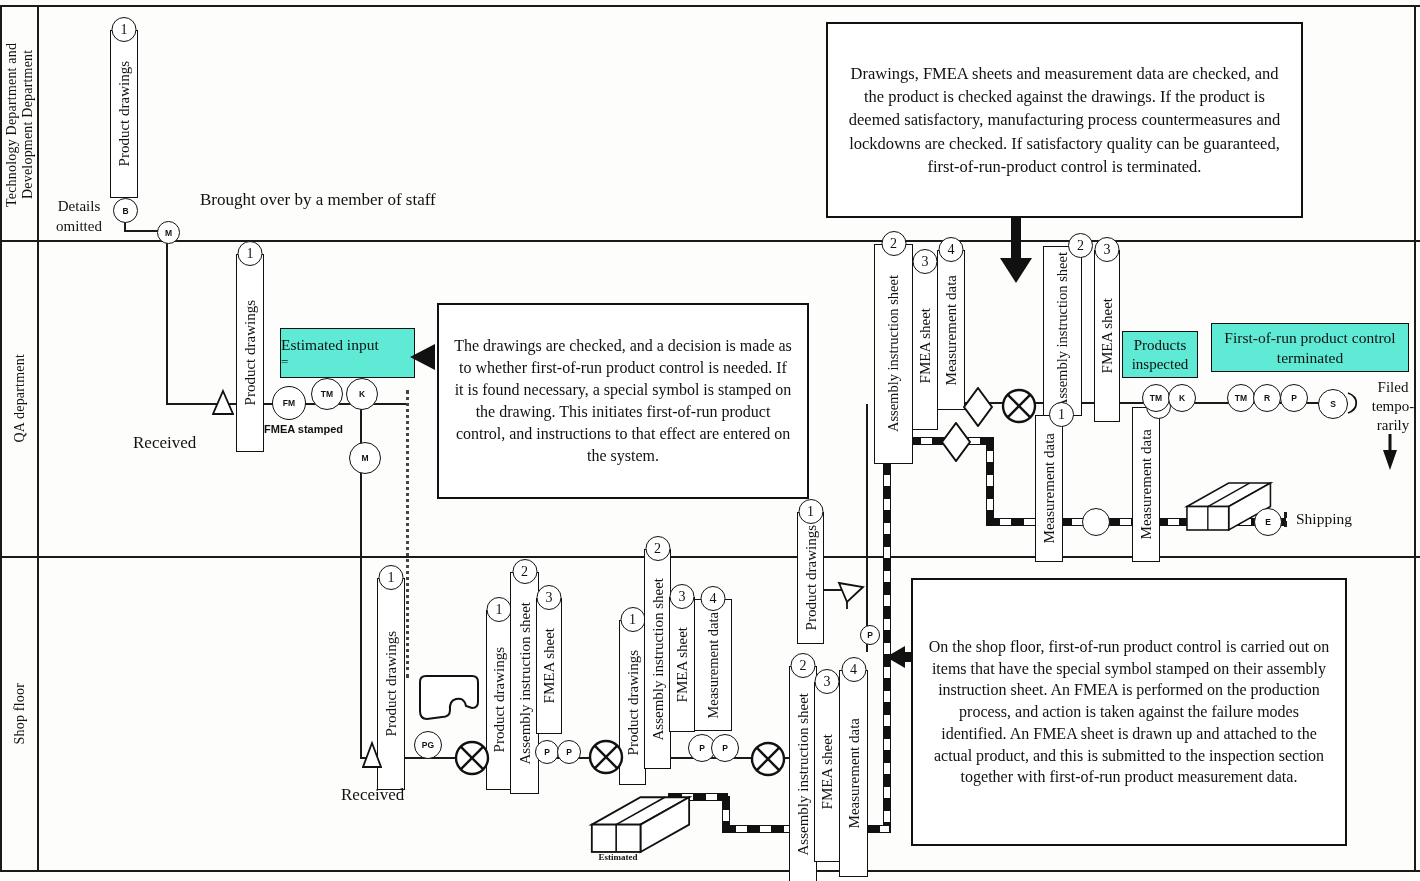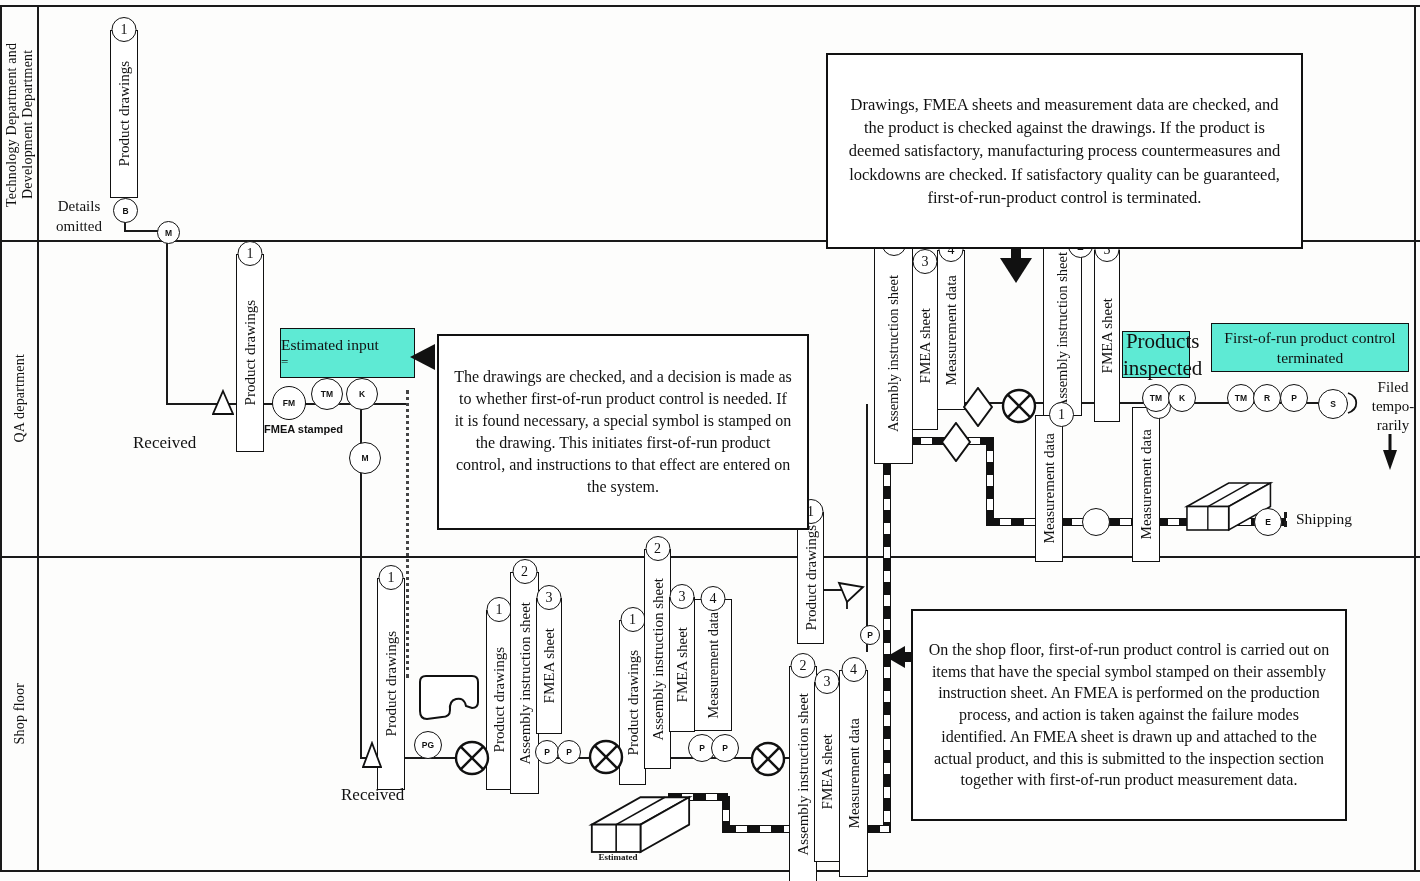--- a/index.html
+++ b/index.html
@@ -21,21 +21,21 @@
   .tag.wide .tlabel{font-size:14.5px;line-height:17px;}
   .badge{position:absolute;top:-14px;left:50%;transform:translateX(-50%);width:23px;height:23px;
        border-radius:50%;border:1.6px solid #111;background:#fff;display:flex;align-items:center;
        justify-content:center;font-size:14px;z-index:7;}
   .badge-r .badge{left:auto;right:-12px;transform:none;}
   .stamp{position:absolute;border-radius:50%;border:1.7px solid #111;background:#fff;z-index:6;
        display:flex;align-items:center;justify-content:center;font-weight:bold;font-size:8.5px;
        font-family:"Liberation Sans","DejaVu Sans",sans-serif;}
   .sym{position:absolute;z-index:4;}
   .tbox{position:absolute;border:2px solid #111;background:#fff;z-index:8;display:flex;
-       align-items:center;justify-content:center;text-align:center;padding:6px 14px;box-sizing:border-box;margin-top:31px;}
+       align-items:center;justify-content:center;text-align:center;padding:6px 14px;box-sizing:border-box;}
   .note{position:absolute;z-index:6;}
   .small-box{position:absolute;border:1.7px solid #111;background:#5eead4;z-index:6;display:flex;
        flex-direction:column;align-items:flex-start;justify-content:center;text-align:center;box-sizing:border-box;}
 </style>
 </head>
 <body>
 
 <div class="canvas">
 
   <div class="ln" style="left:0;top:5px;width:1420px;height:2px"></div>
@@ -263,35 +263,36 @@
       <rect x="6.5" y="0" width="3" height="18" fill="#111"></rect>
       <polygon points="1,16 15,16 8,36" fill="#111"></polygon>
     </svg>
 
   <div class="tbox" style="left:826px;top:22px;width:477px;height:196px;font-size:16.5px;line-height:1.4">
     <span>Drawings, FMEA sheets and measurement data are checked, and the product is checked against the drawings.  If the product is deemed satisfactory, manufacturing process countermeasures and lockdowns are checked.  If satisfactory quality can be guaranteed, first-of-run-product control is terminated.</span>
     </div>
   <div class="tbox" style="left:437px;top:303px;width:372px;height:196px;font-size:16px;line-height:1.38">
     <span>The drawings are checked, and a decision is made as to whether first-of-run product control is needed.  If it is found necessary, a special symbol is stamped on the drawing.  This initiates first-of-run product control, and instructions to that effect are entered on the system.</span>
     </div>
-  <div class="tbox" style="left:911px;top:578px;width:436px;height:212px;font-size:16px;line-height:1.36">
+  <div class="tbox" style="left:911px;top:578px;width:436px;height:268px;font-size:16px;line-height:1.36">
     <span>On the shop floor, first-of-run product control is carried out on items that have the special symbol stamped on their assembly instruction sheet.  An FMEA is performed on the production process, and action is taken against the failure modes identified.  An FMEA sheet is drawn up and attached to the actual product, and this is submitted to the inspection section together with first-of-run product measurement data.</span>
     </div>
 
   <div class="small-box" style="left:280px;top:328px;width:135px;height:50px;font-size:15.5px">
     <span>Estimated input</span>
     <span style="font-size:13px">=</span>
     </div>
-  <div class="small-box" style="left:1122px;top:331px;width:68px;height:47px;font-size:21px;line-height:1.25">
+  <div class="small-box" style="left:1122px;top:331px;width:76px;height:47px;font-size:15px;line-height:1.25">
     <span>Products inspected</span>
     </div>
   <div class="small-box" style="left:1211px;top:323px;width:198px;height:49px;font-size:15.5px;line-height:1.25">
     <span>First-of-run product control terminated</span>
     </div>
 
+  <div class="note" style="left:200px;top:190px;width:330px;font-size:17px">Brought over by a member of staff</div>
   <div class="note" style="left:46px;top:197px;width:66px;font-size:15px;text-align:center;line-height:1.3">Details omitted</div>
   <div class="note" style="left:133px;top:433px;width:90px;font-size:17px">Received</div>
   <div class="note" style="left:341px;top:785px;width:90px;font-size:17px">Received</div>
   <div class="note" style="left:264px;top:423px;width:90px;font-size:11px;font-weight:bold;font-family:'Liberation Sans',sans-serif">FMEA stamped</div>
   <div class="note" style="left:1296px;top:510px;width:72px;font-size:15.5px">Shipping</div>
   <div class="note" style="left:1366px;top:378px;width:54px;font-size:15px;text-align:center;line-height:1.25">
     <div>Filed</div>
     <div>tempo-</div>
     <div>rarily</div>
   </div>

